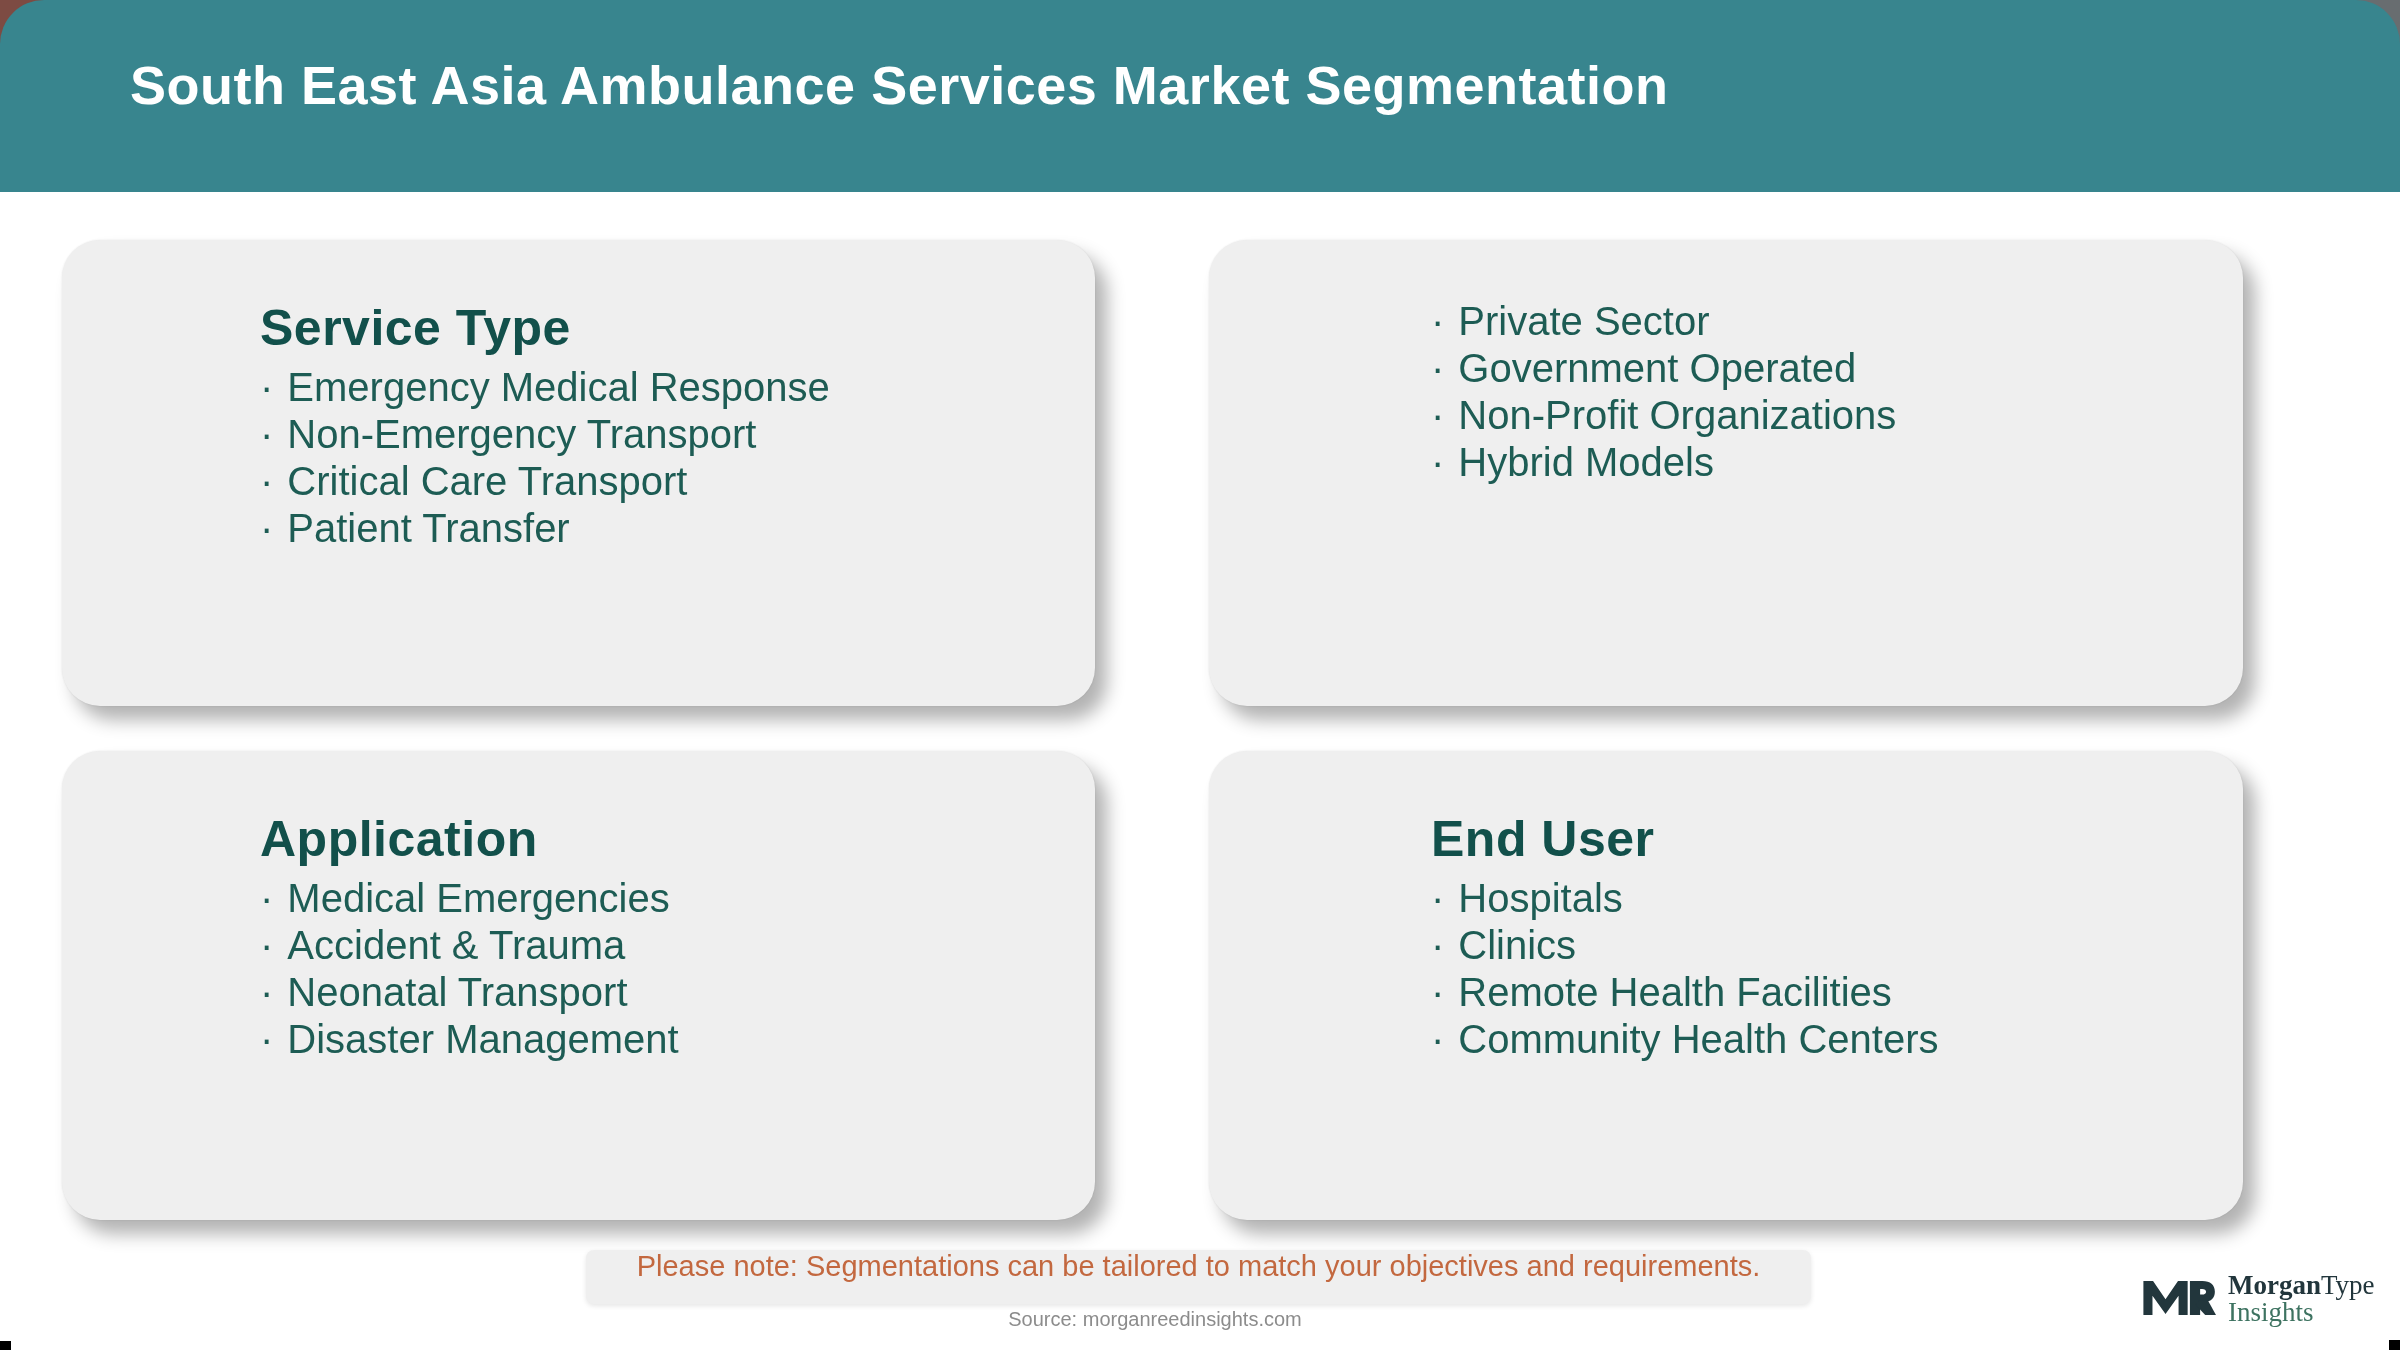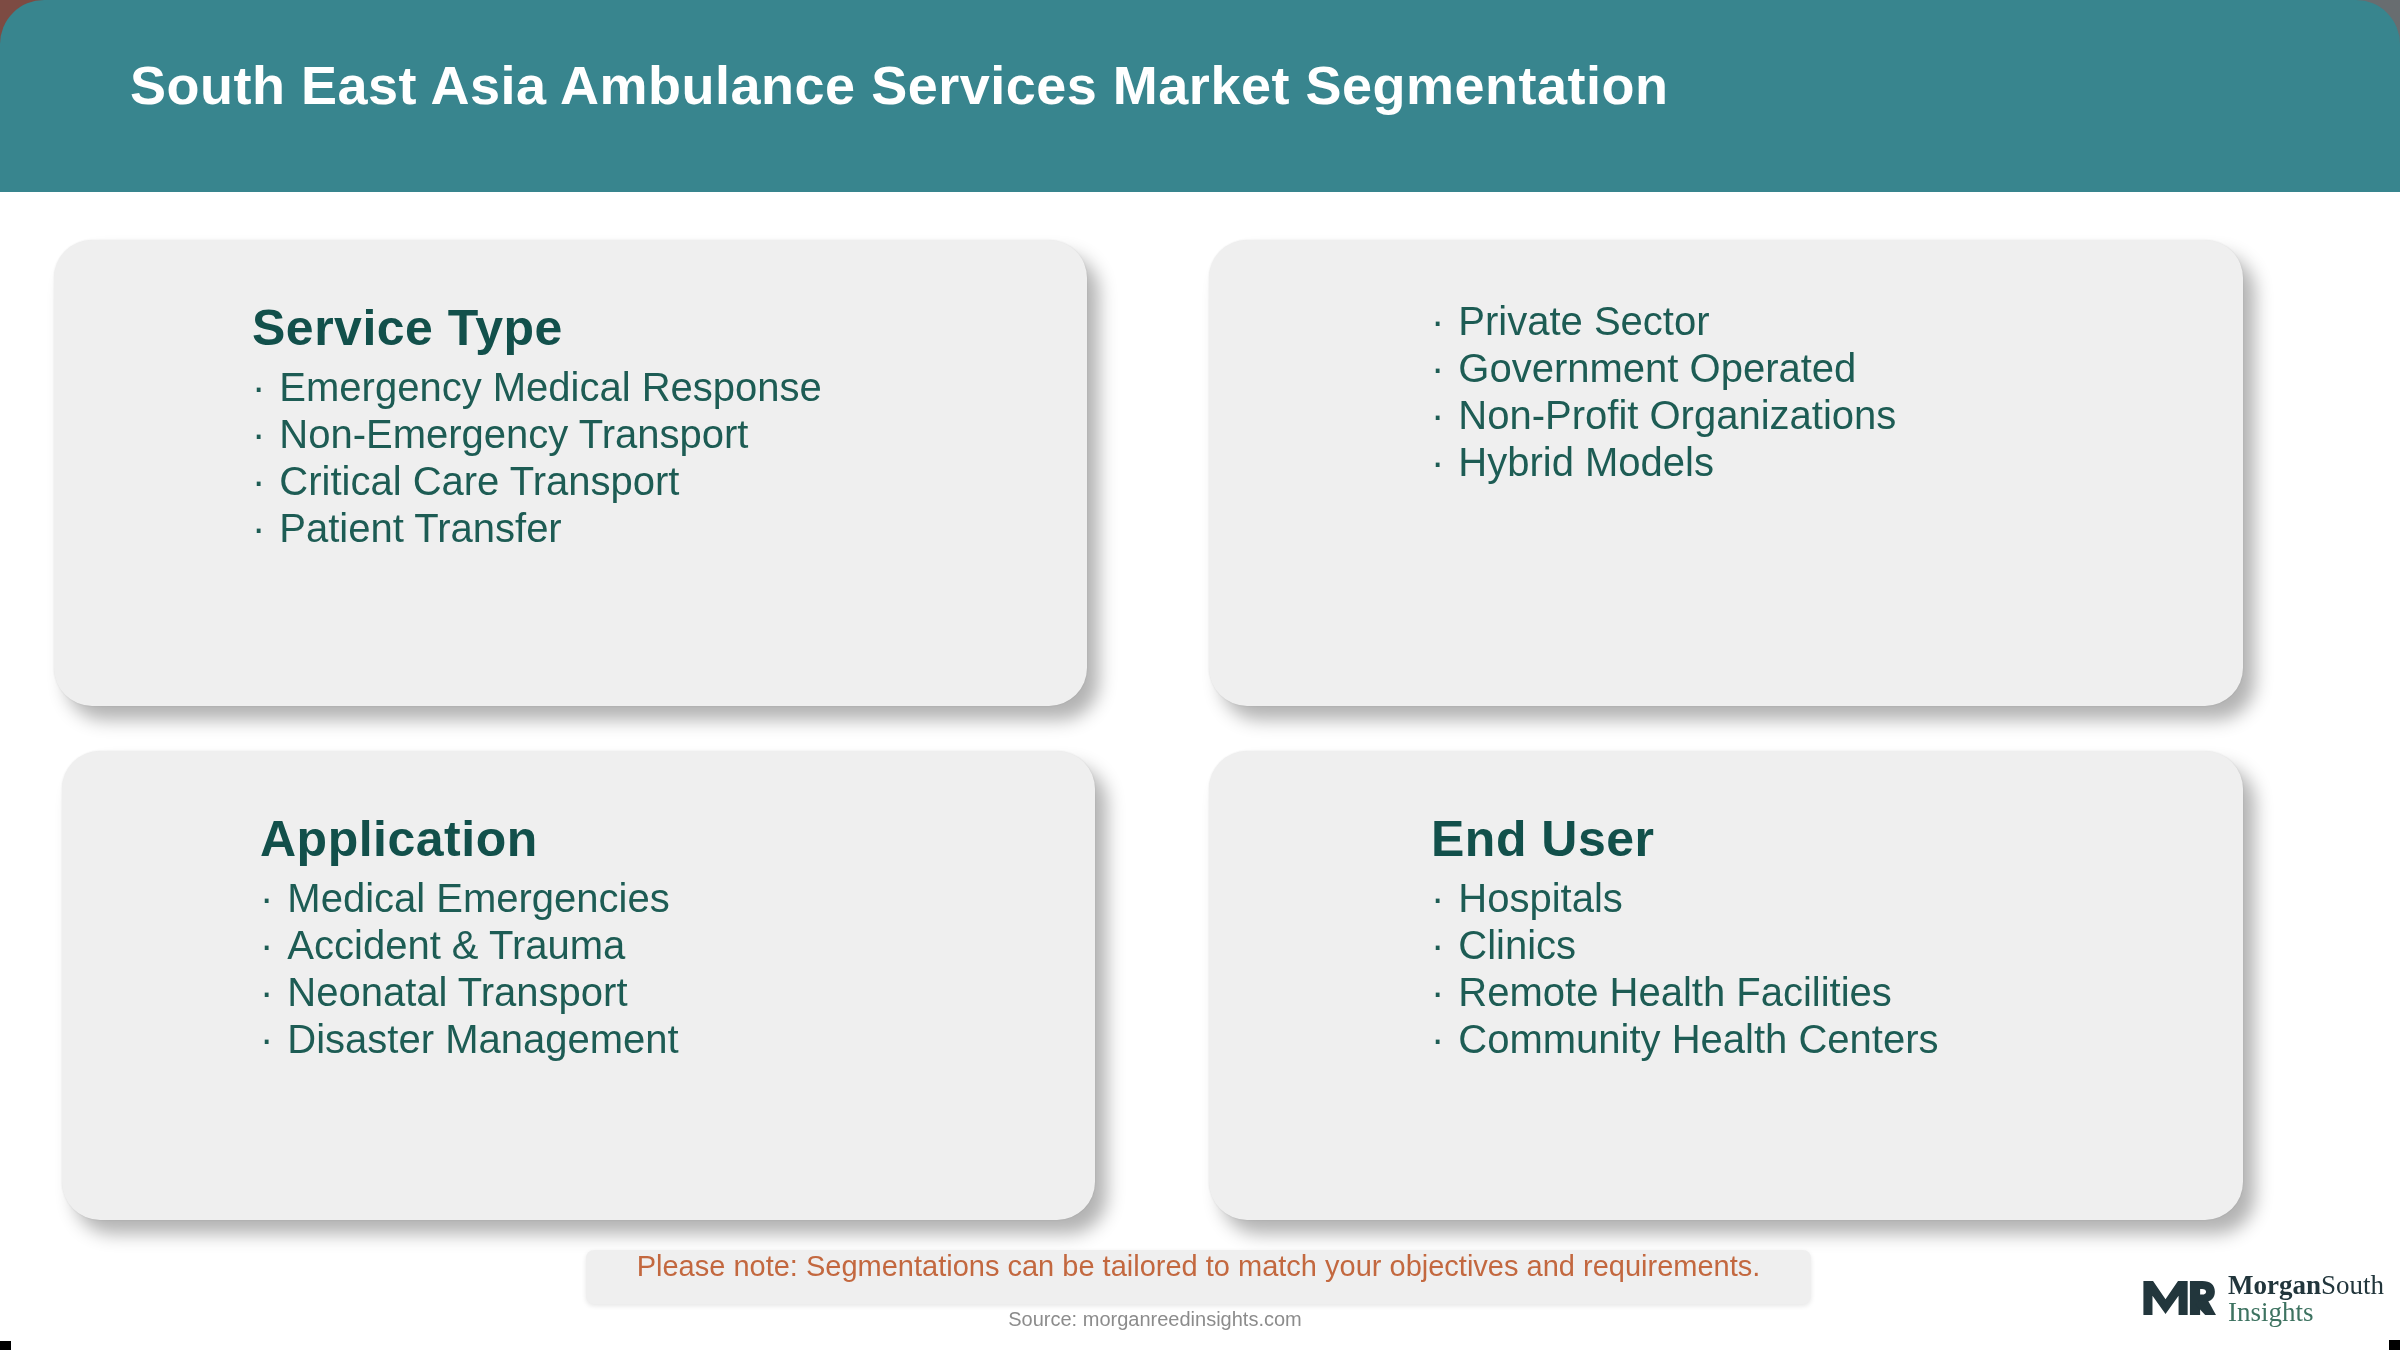--- a/index.html
+++ b/index.html
@@ -41,21 +41,21 @@
     color:#ffffff;font-size:54px;font-weight:bold;letter-spacing:0.5px;
   }
 
   .card{
     position:absolute;
     background:var(--card_bg);
     border-radius:38px;
     box-shadow:0 0 2px rgba(0,0,0,0.10), 12px 14px 18px rgba(0,0,0,0.30);
     z-index:1;
   }
-  .card.c1{left:54px;  top:240px; width:1033px; height:466px;}
+  .card.c1{left:62px;  top:240px; width:1033px; height:466px;}
   .card.c2{left:1209px;top:240px; width:1034px; height:466px;}
   .card.c3{left:62px;  top:751px; width:1033px; height:469px;}
   .card.c4{left:1209px;top:751px; width:1034px; height:469px;}
   .card .inner{padding:58px 40px 0 198px;}
   .card.right .inner{padding-left:222px;}
   .card h2{
     color:var(--heading);
     font-size:50px;line-height:60px;font-weight:bold;
     letter-spacing:0.5px;
     margin-bottom:6px;
@@ -168,19 +168,19 @@
 
 <div class="source">Source: morganreedinsights.com</div>
 
 <div class="brand">
   <svg class="mono" viewBox="0 0 134 64" xmlns="http://www.w3.org/2000/svg">
     <path fill="var(--logo_dark)" d="M6 62 L6 2 L23 2 L45 34 L67 2 L84 2 L84 62 L68 62 L68 28 L45 60 L22 28 L22 62 Z"></path>
     <path fill="var(--logo_dark)" fill-rule="evenodd" d="M88 2 L110 2 C124 2 132 9 132 21 C132 32 125 38.5 112 40 L106 40 L106 62 L88 62 Z  M106 16 L109.5 16 C114 16 116.5 17.8 116.5 21 C116.5 24.2 114 26 109.5 26 L106 26 Z"></path>
     <path fill="var(--logo_dark)" d="M104 37 L120 37 L134 62 L115 62 L98 44 Z"></path>
   </svg>
   <div class="words">
-    <div class="line1"><span class="b">Morgan</span><span>South</span></div>
+    <div class="line1"><span class="b">Morgan</span><span>Type</span></div>
     <div class="line2">Insights</div>
   </div>
 </div>
 
 <div class="corner-mark bl"></div>
 <div class="corner-mark br"></div>
 
 </body></html>

